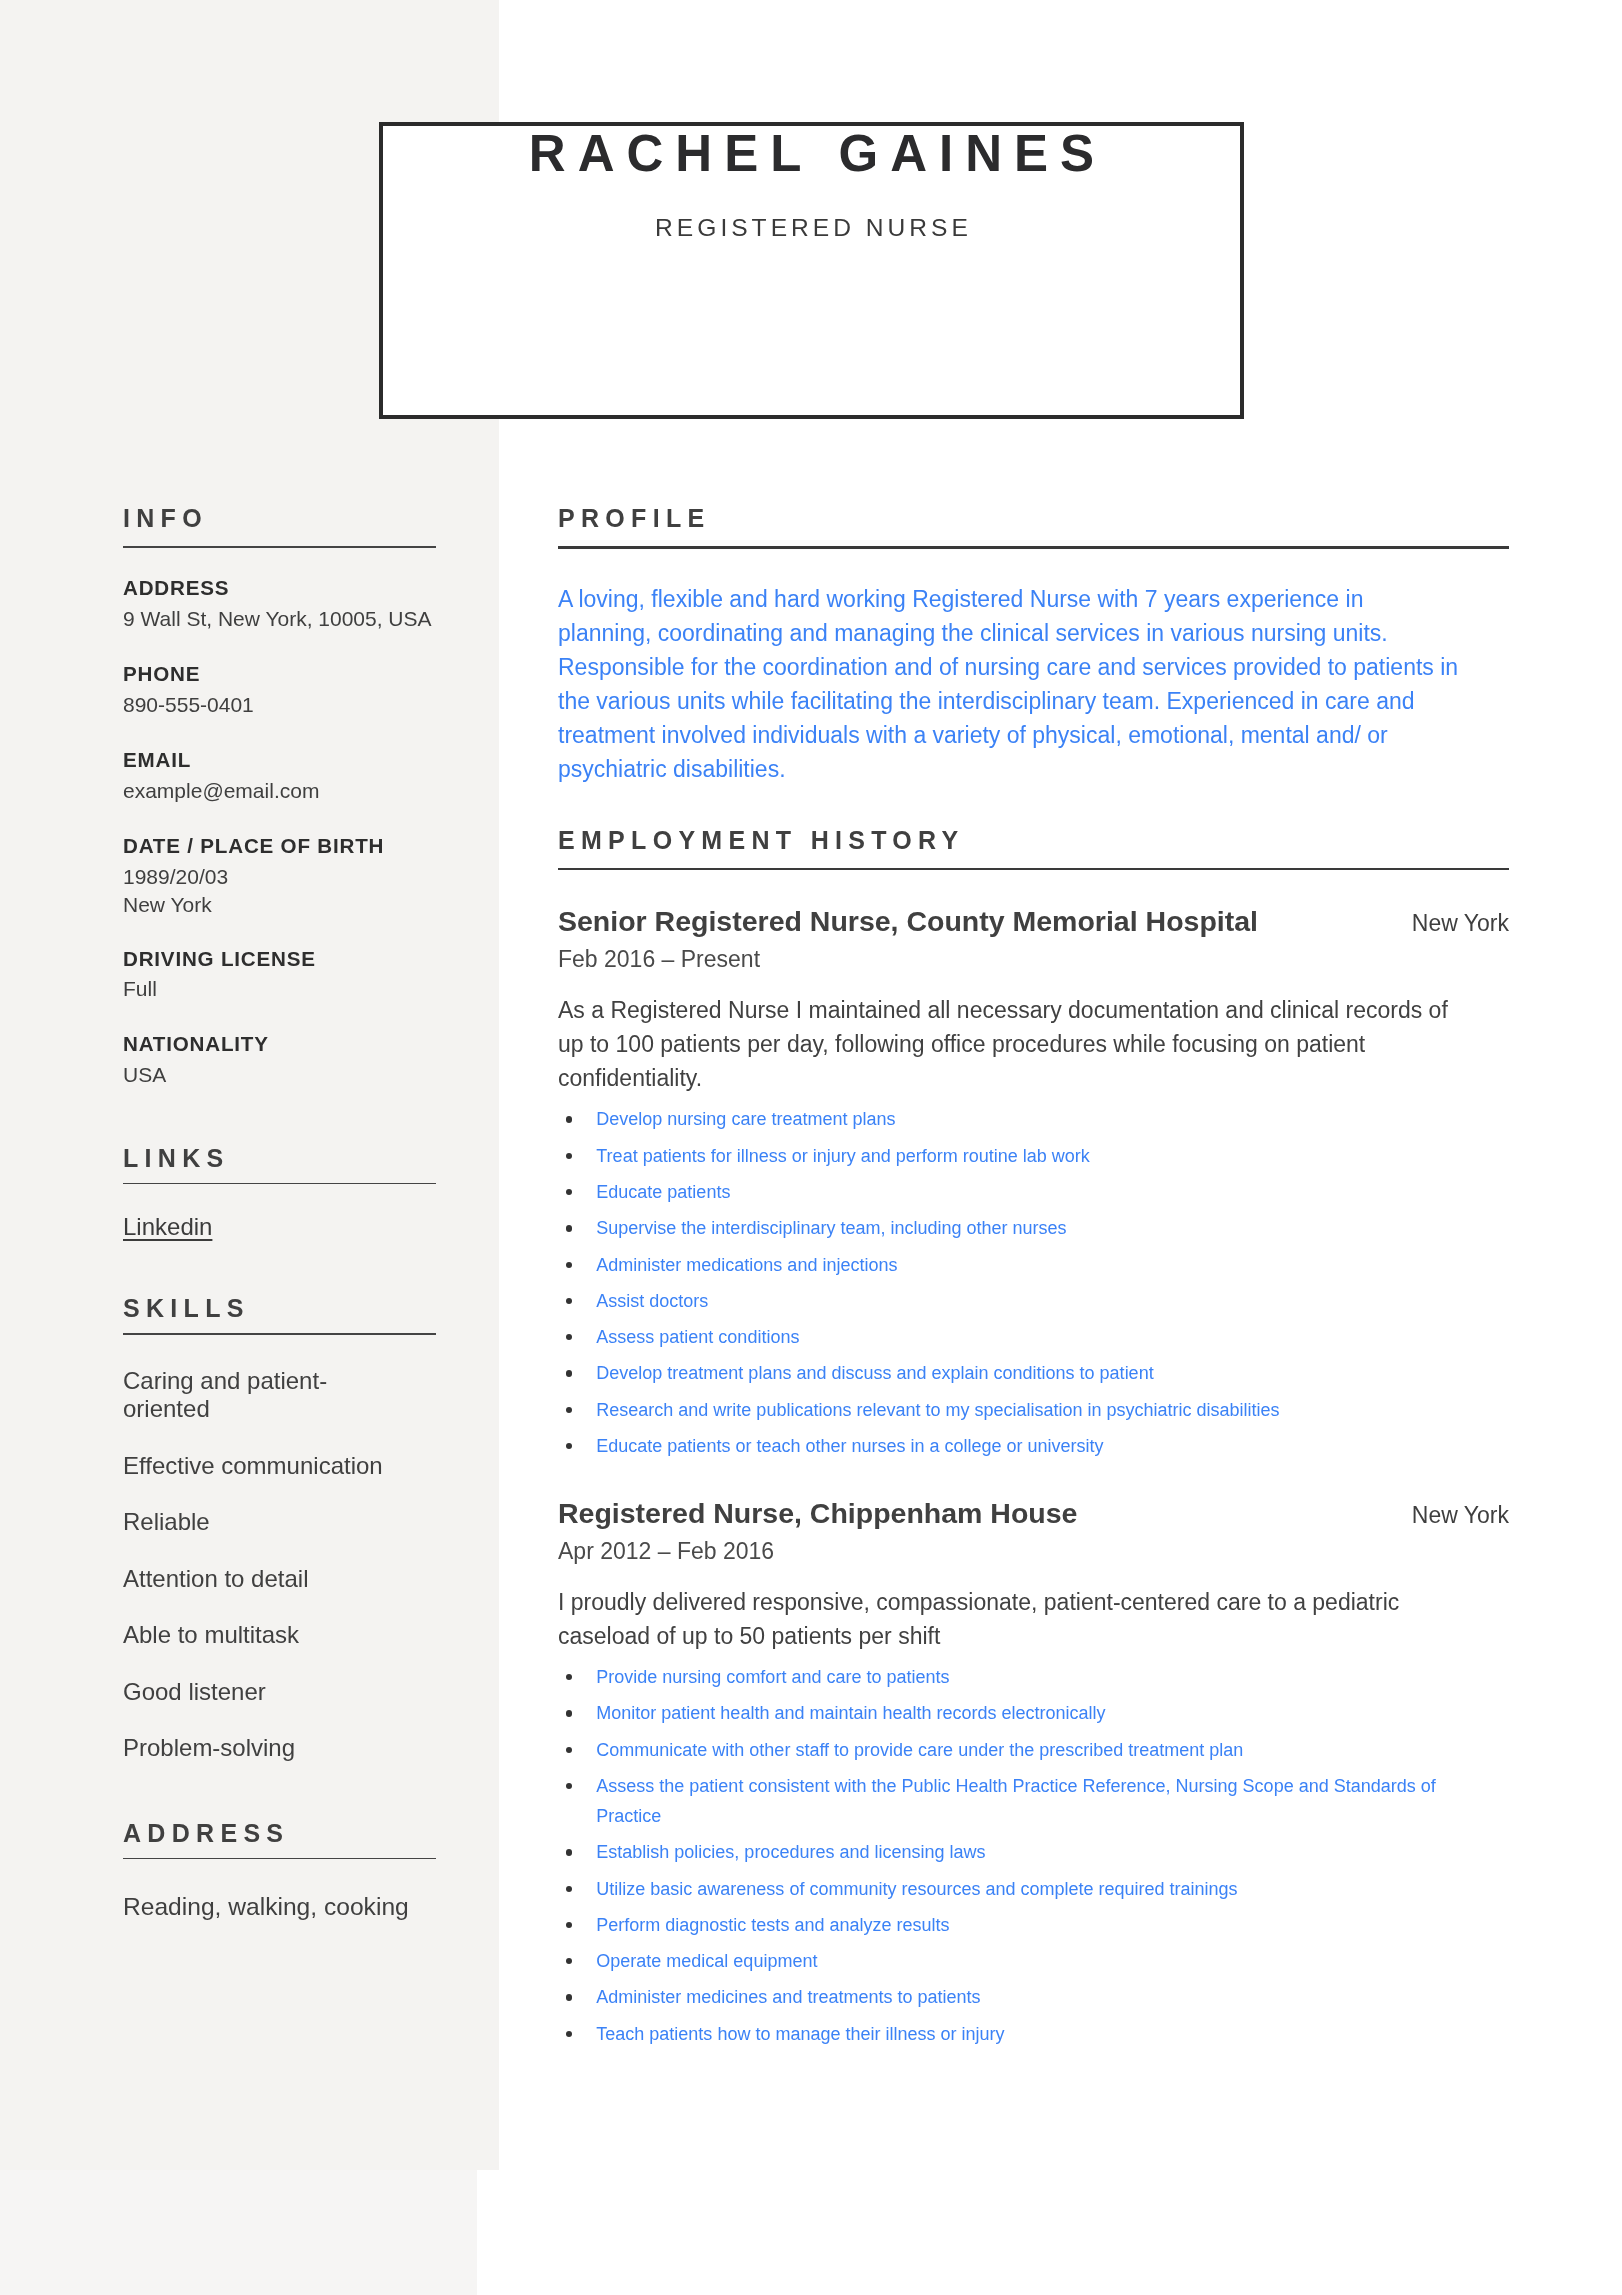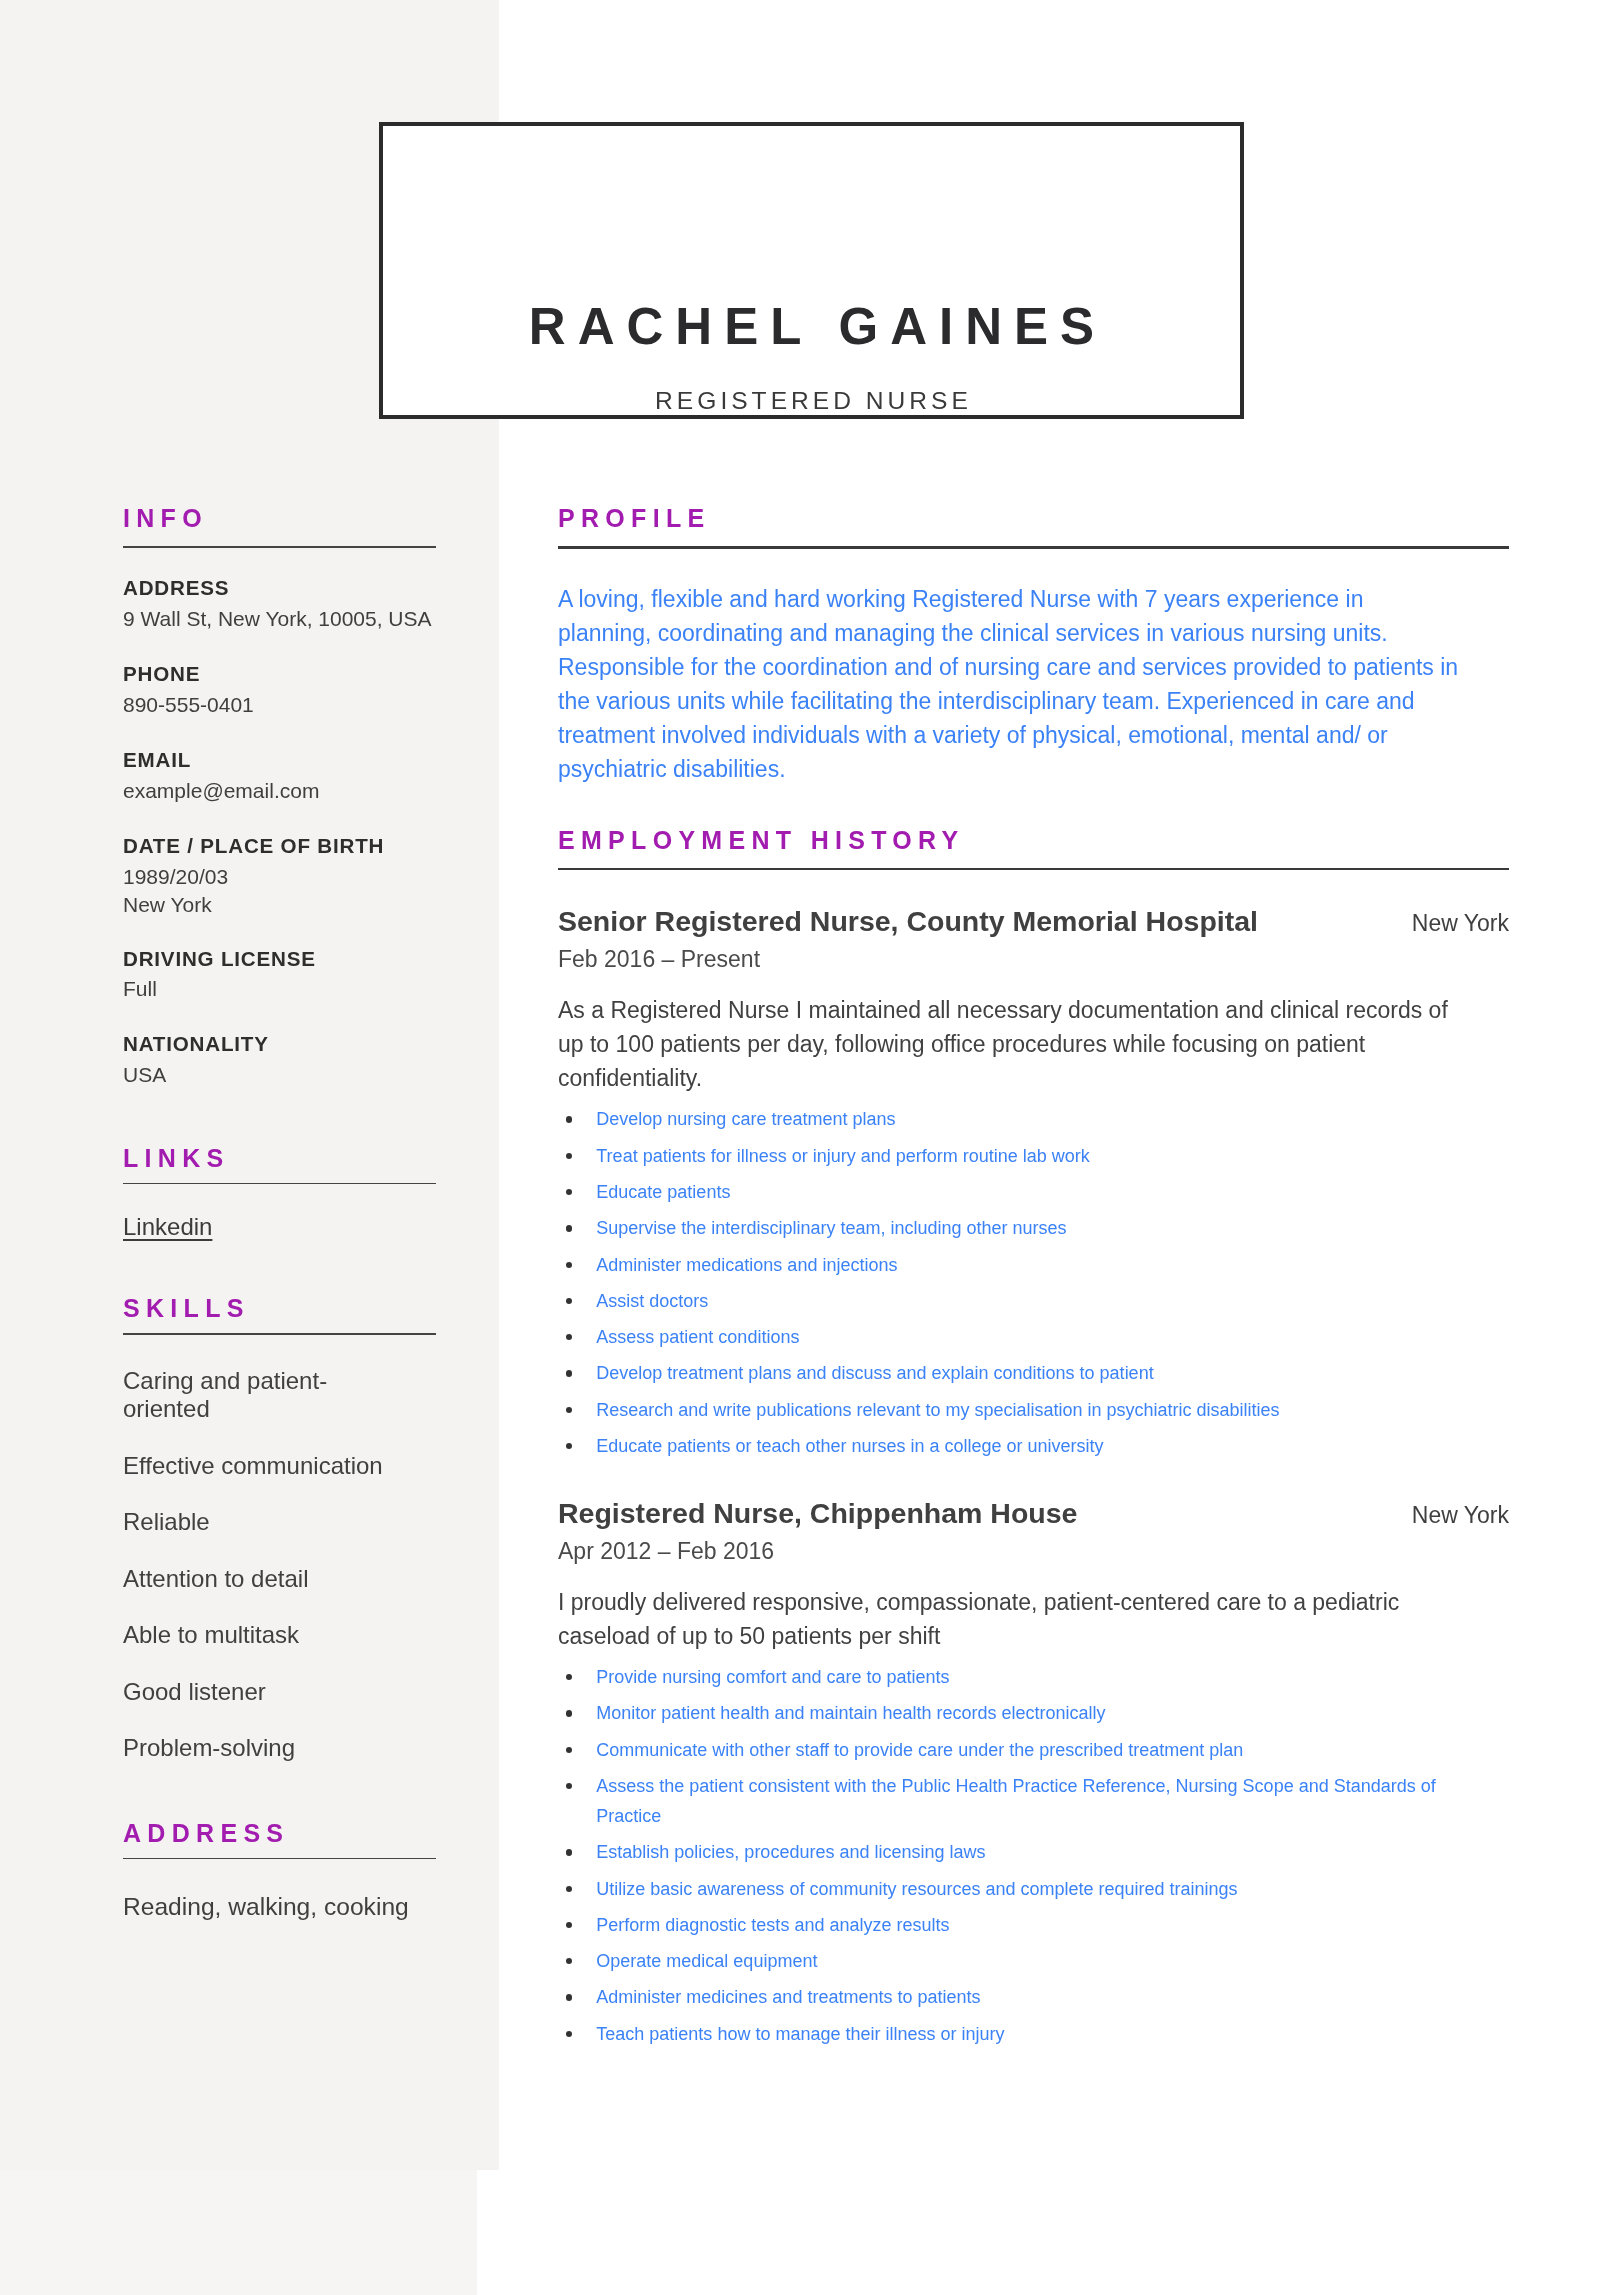--- a/index.html
+++ b/index.html
@@ -12,38 +12,38 @@
     color:#414141;
   }
   .sidebar-bg{position:absolute;left:0;top:0;width:499px;height:2170px;background:#f4f3f1;}
   .bottomleft-bg{position:absolute;left:0;top:2170px;width:477px;height:125px;background:#f6f5f4;}
 
   
   .namebox{
     position:absolute;left:379px;top:122px;
     width:857px;height:289px;
     background:#ffffff;border:4px solid #2b2b2b;
-    display:flex;flex-direction:column;align-items:center;justify-content:flex-end;
+    display:flex;flex-direction:column;align-items:center;justify-content:flex-start;
     gap:33px;box-sizing:content-box;
   }
   .name{
     font-size:51px;font-weight:bold;letter-spacing:12px;padding-left:12px;
     color:#2b2b2d;white-space:nowrap;line-height:55px;margin:0;
   }
   .subtitle{
     font-size:24.6px;letter-spacing:4px;padding-left:4px;color:#3a3a3a;
     white-space:nowrap;line-height:28.5px;
   }
 
   
   .leftcol{position:absolute;left:123px;top:505px;width:313px;}
   .rightcol{position:absolute;left:558px;top:505px;width:951px;}
 
   h2.sechead{
-    font-size:25px;font-weight:bold;letter-spacing:6.3px;color:#a21caf;
+    font-size:25px;font-weight:bold;letter-spacing:6.3px;color:#404040;
     margin:0;line-height:27px;white-space:nowrap;
   }
   .rule{height:2.4px;background:#3a3a3a;margin-top:14.3px;}
   .leftcol .rule{height:1.6px;margin-top:11px;background:#444444;}
   .leftcol .rule.first{margin-top:14.3px;}
 
   
   .fields{margin-top:28.5px;}
   .fgroup{margin-bottom:28.5px;}
   .flabel{

